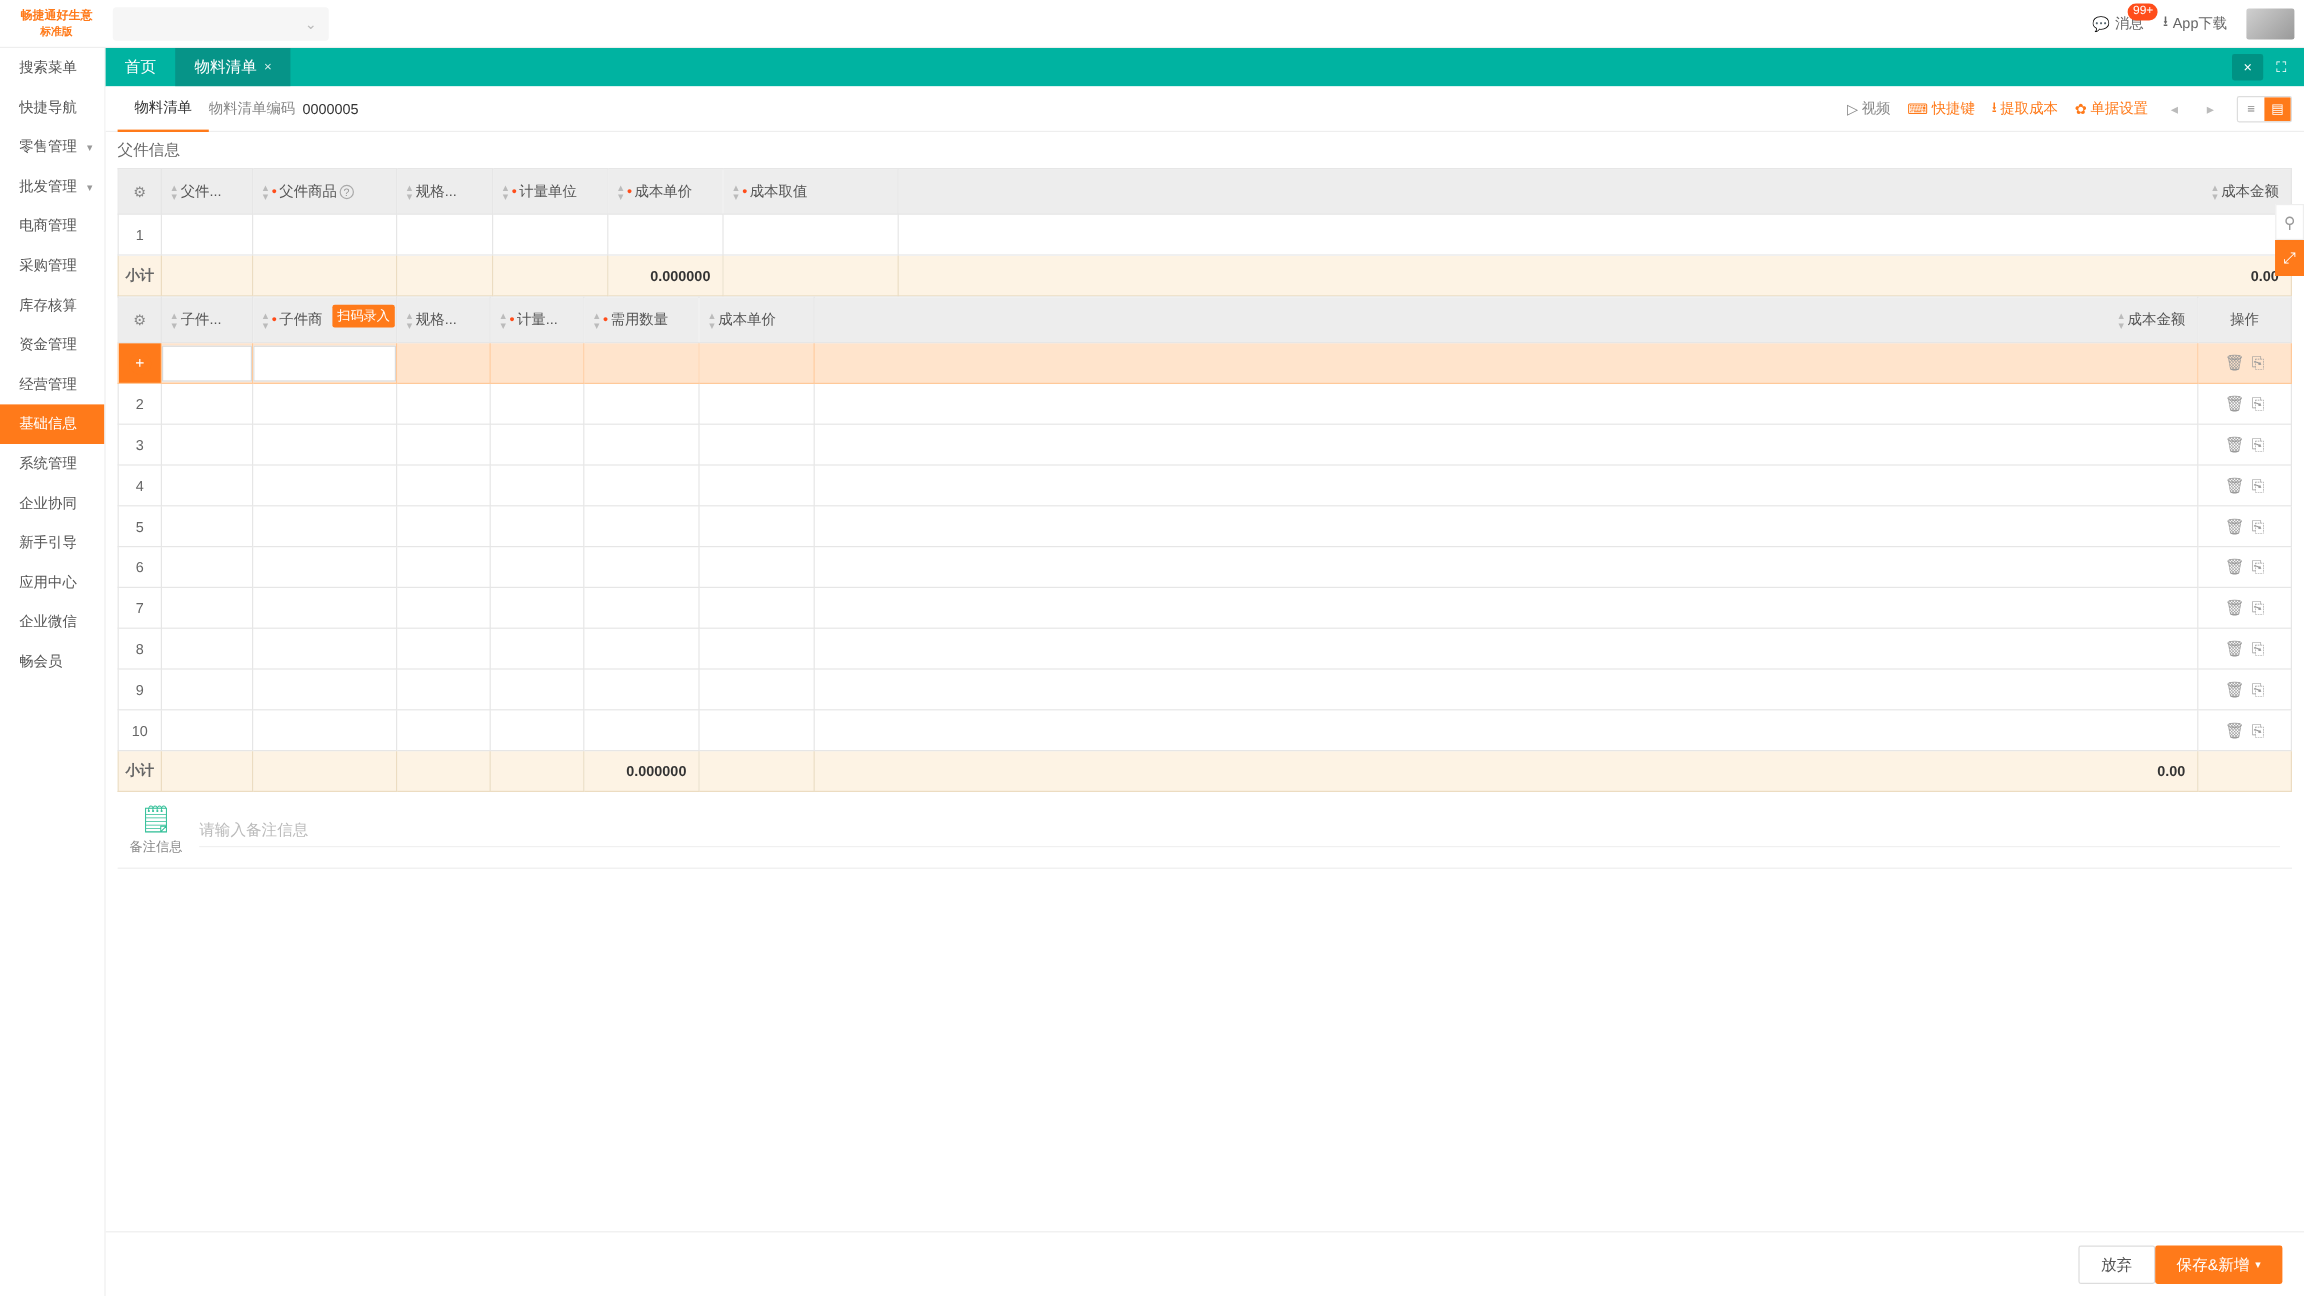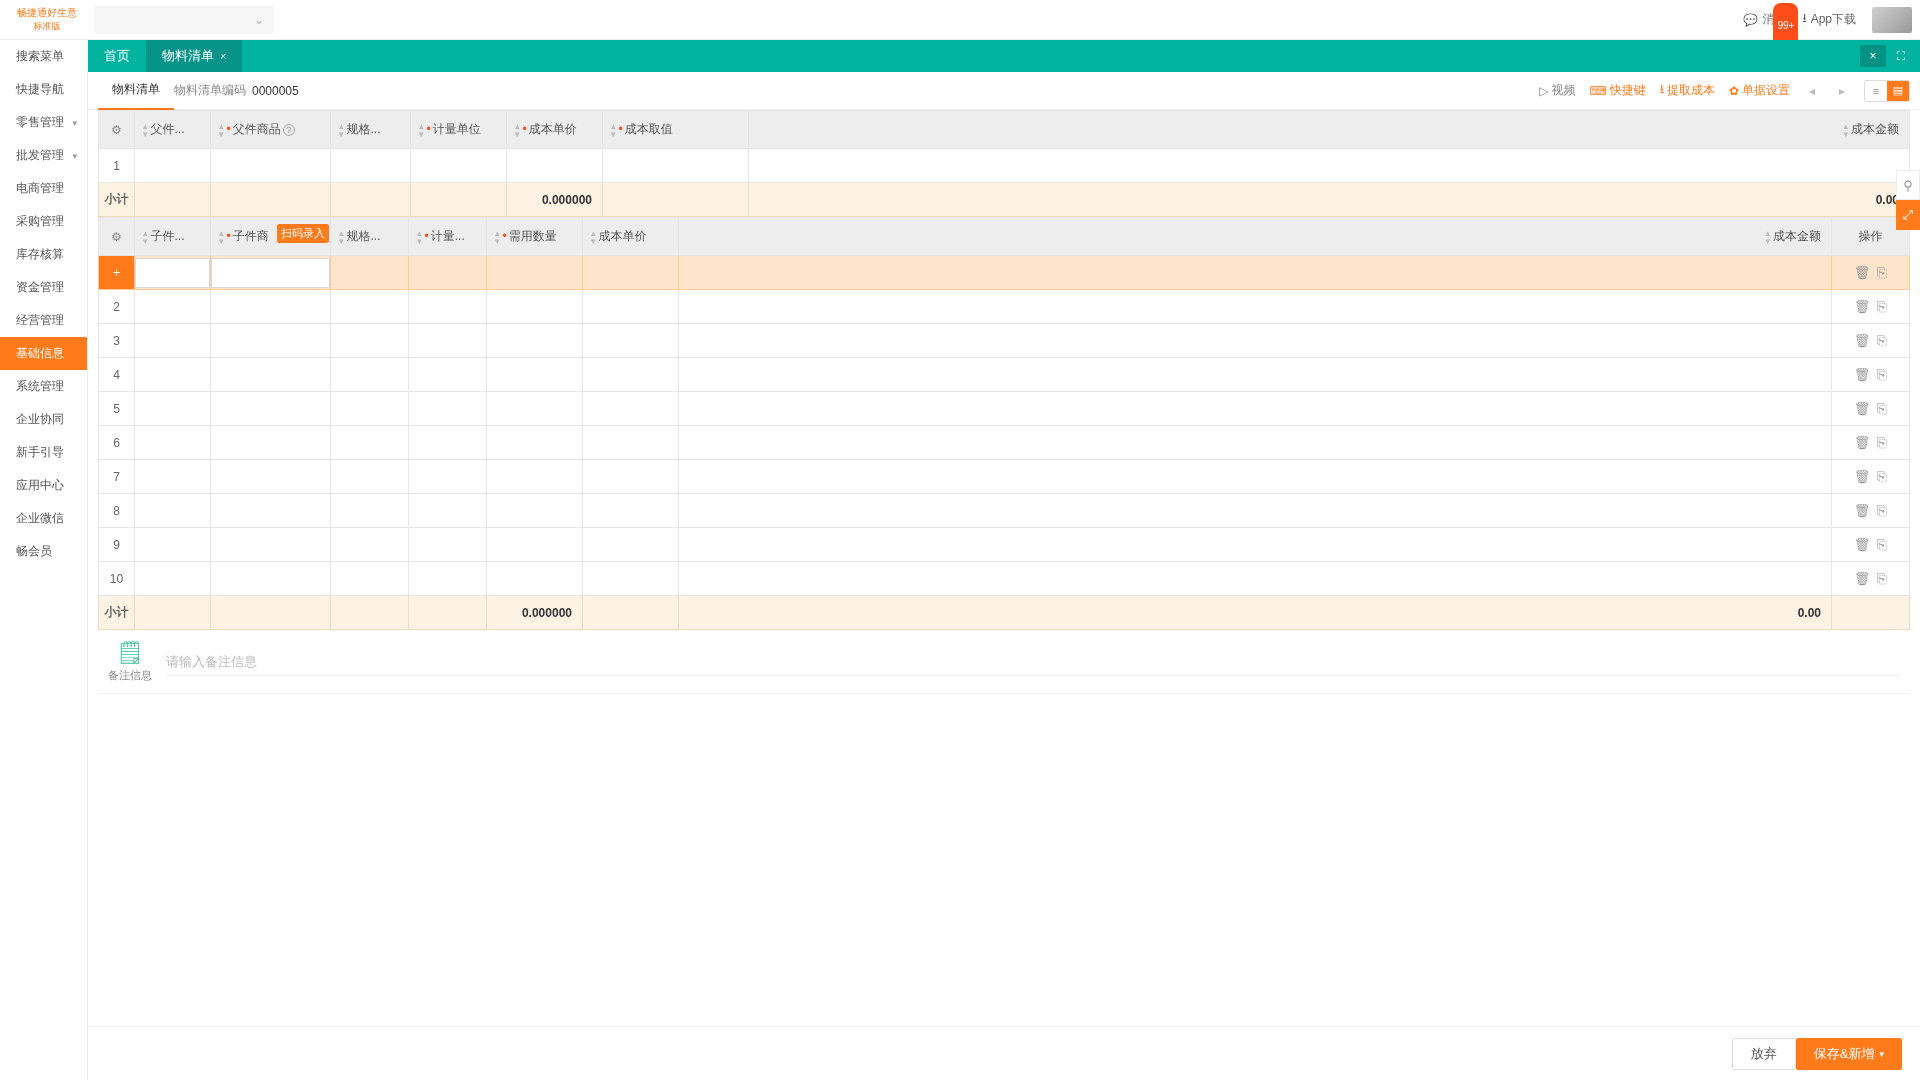--- a/index.html
+++ b/index.html
@@ -1,23 +1,23 @@
 <!DOCTYPE html>
 <html><head>
 <meta charset="utf-8">
 <style>
 *{box-sizing:border-box;margin:0;padding:0;font-family:"Microsoft YaHei",Arial,sans-serif}
 body{font-size:12px;color:#333;background:#fff;overflow:hidden}
 .top-bar{height:40px;display:flex;align-items:center;border-bottom:1px solid #eee;padding:0 8px}
-.logo{width:78px;height:36px;background:#fff;display:flex;flex-direction:column;align-items:center;justify-content:center;font-size:9px;color:#ff7a1a;font-weight:normal}
+.logo{width:78px;height:36px;background:#fff;display:flex;flex-direction:column;align-items:center;justify-content:center;font-size:9px;color:#ff7a1a;font-weight:bold}
 .logo-main{font-size:10px}
 .user-select{width:180px;height:28px;margin-left:8px;background:#f6f6f6;border-radius:3px;display:flex;align-items:center;padding:0 10px;justify-content:space-between;color:#bbb}
 .top-right{margin-left:auto;display:flex;align-items:center;gap:16px}
 .badge-wrap{position:relative}
-.badge{position:absolute;top:-8px;right:-12px;background:#ff4d1a;color:#fff;border-radius:8px;font-size:10px;padding:16px 4px;line-height:14px}
+.badge{position:absolute;top:-8px;right:-12px;background:#ff4d1a;color:#fff;border-radius:8px;font-size:10px;padding:0 4px;line-height:14px}
 .top-item{display:flex;align-items:center;gap:4px;color:#666;cursor:pointer}
 .avatar{width:40px;height:26px;background:linear-gradient(135deg,#d0d0d0,#999);border-radius:2px}
 .layout{display:flex;height:calc(100vh - 40px)}
 .sidebar{width:88px;background:#fff;border-right:1px solid #eee;overflow-y:auto}
 .side-item{height:33px;display:flex;align-items:center;padding-left:16px;color:#555;cursor:pointer;font-size:12px;justify-content:space-between;padding-right:10px}
 .side-item.active{background:#ff7a1a;color:#fff}
 .chev{font-size:9px;color:#999}
 .main{flex:1;display:flex;flex-direction:column;position:relative;min-width:0}
 .tabs{height:32px;background:#00b3a1;display:flex;align-items:center}
 .tab{height:32px;padding:0 16px;display:flex;align-items:center;color:#fff;font-size:13px;cursor:pointer;gap:6px}
@@ -197,20 +197,21 @@
         <span class="nav-arrow">◂</span>
         <span class="nav-arrow">▸</span>
         <div class="view-toggle">
           <span>≡</span>
           <span class="active">▤</span>
         </div>
       </div>
     </div>
 
     <div class="content">
+      <div class="section-title">父件信息</div>
       <table>
         <colgroup>
             <col class="gear-cell">
             <col class="w-small">
             <col class="w-med">
             <col style="width:80px">
             <col class="w-num">
             <col class="w-num">
             <col style="width:146px">
             <col>

